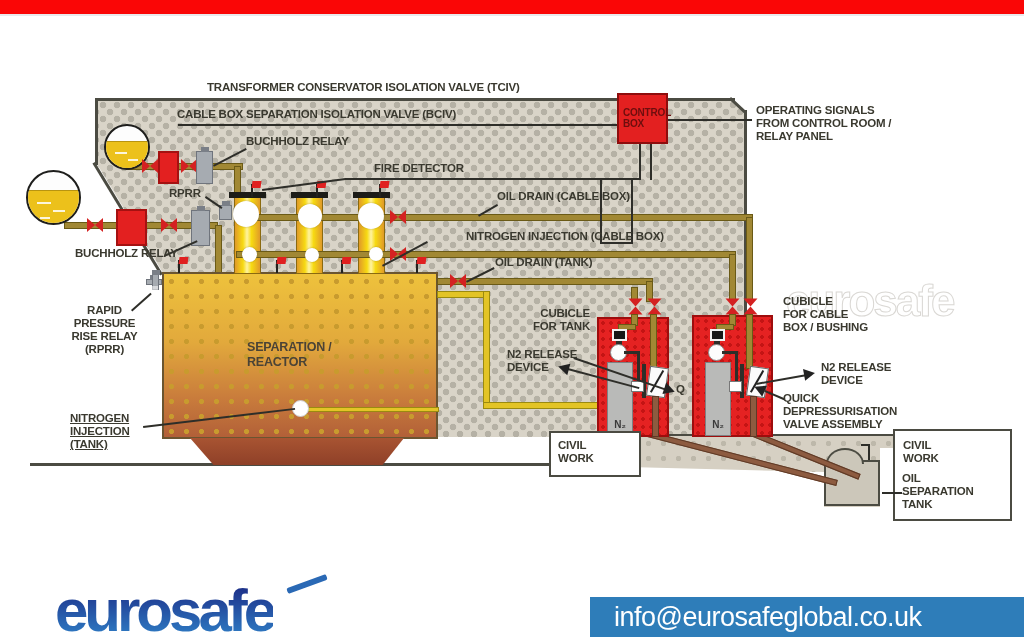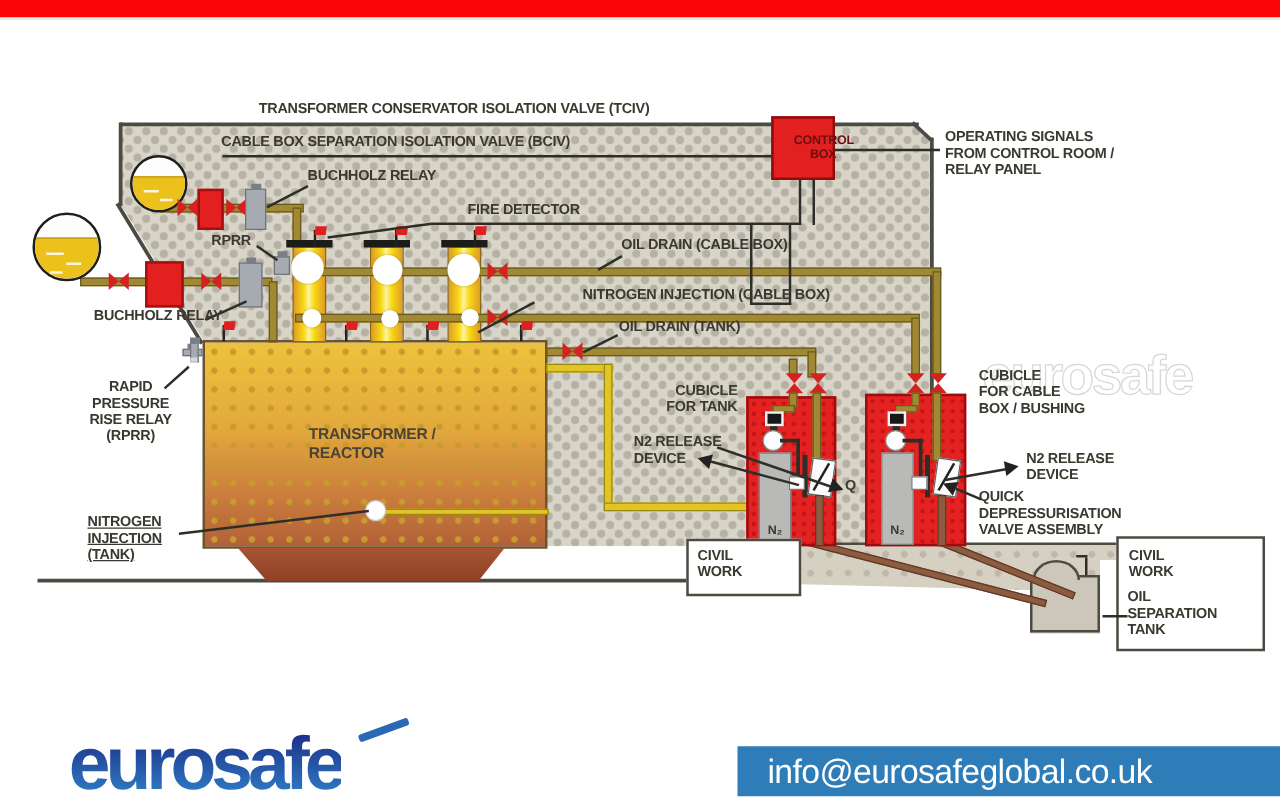--- a/index.html
+++ b/index.html
@@ -118,21 +118,21 @@
   <div class="graybox" style="left:196px;top:151px;width:17px;height:33px;"></div>
 
   <div class="valve" style="left:87px;top:218px;"></div>
   <div class="redbox" style="left:116px;top:209px;width:31px;height:37px;"></div>
   <div class="valve" style="left:161px;top:218px;"></div>
   <div class="graybox" style="left:191px;top:210px;width:19px;height:36px;"></div>
   <div class="graybox" style="left:219px;top:205px;width:13px;height:15px;"></div>
 
   <div class="tank"></div>
   <div class="abs" style="left:190px;top:438px;width:214px;height:27px;background:linear-gradient(180deg,#a85432,#8f4028);clip-path:polygon(0 0,100% 0,90% 100%,11% 100%);"></div>
-  <div class="lbl" style="left:247px;top:340px;font-size:12.5px;color:#4a4336;line-height:15px;">TRANSFORMER /
+  <div class="lbl" style="left:247px;top:340px;font-size:12.5px;color:#4a4336;line-height:15px;">SEPARATION /
 REACTOR</div>
   <div class="graybox" style="left:146px;top:279px;width:16px;height:6px;"></div>
   <div class="graybox" style="left:152px;top:274px;width:7px;height:16px;"></div>
 
   <div class="ypipe" style="left:307px;top:407px;width:132px;height:5px;"></div>
   <div class="ypipe" style="left:437px;top:291px;width:53px;height:7px;"></div>
   <div class="ypipe" style="left:483px;top:291px;width:7px;height:117px;"></div>
   <div class="ypipe" style="left:483px;top:402px;width:116px;height:7px;"></div>
   <div class="abs" style="left:292px;top:400px;width:17px;height:17px;background:#fff;border-radius:50%;border:1px solid #c9c9c9;box-sizing:border-box;"></div>
 
@@ -173,21 +173,21 @@
   <div class="wire" style="left:178px;top:124px;width:440px;height:2px;"></div>
   <div class="wire" style="left:667px;top:119px;width:85px;height:2px;"></div>
   <div class="wire" style="left:639px;top:144px;width:2px;height:36px;"></div>
   <div class="wire" style="left:650px;top:144px;width:2px;height:36px;"></div>
   <div class="wire" style="left:345px;top:178px;width:296px;height:2px;"></div>
   <div class="pline" style="left:262px;top:189px;width:84px;transform:rotate(-7.5deg);"></div>
   <div class="wire" style="left:600px;top:179px;width:2px;height:65px;"></div>
   <div class="wire" style="left:600px;top:242px;width:33px;height:2px;"></div>
   <div class="wire" style="left:631px;top:179px;width:2px;height:65px;"></div>
   <div class="redbox" style="left:617px;top:93px;width:51px;height:51px;border-color:#8e0d0d;">
-    <div class="lbl" style="left:16px;top:12px;width:47px;text-align:center;font-size:10px;line-height:11px;color:#6d0e0e;">CONTROL
+    <div class="lbl" style="left:4px;top:12px;width:47px;text-align:left;font-size:10px;line-height:11px;color:#6d0e0e;">CONTROL
 BOX</div>
   </div>
 
   <div class="cubicle" style="left:597px;top:317px;width:72px;height:120px;"></div>
   <div class="cubicle" style="left:692px;top:315px;width:81px;height:122px;"></div>
 
   <div class="pipe" style="left:631px;top:287px;width:7px;height:13px;"></div>
   <div class="valve vx" style="left:627px;top:299px;"></div>
   <div class="valve vx" style="left:646px;top:299px;"></div>
   <div class="pipe" style="left:631px;top:314px;width:7px;height:12px;"></div>

